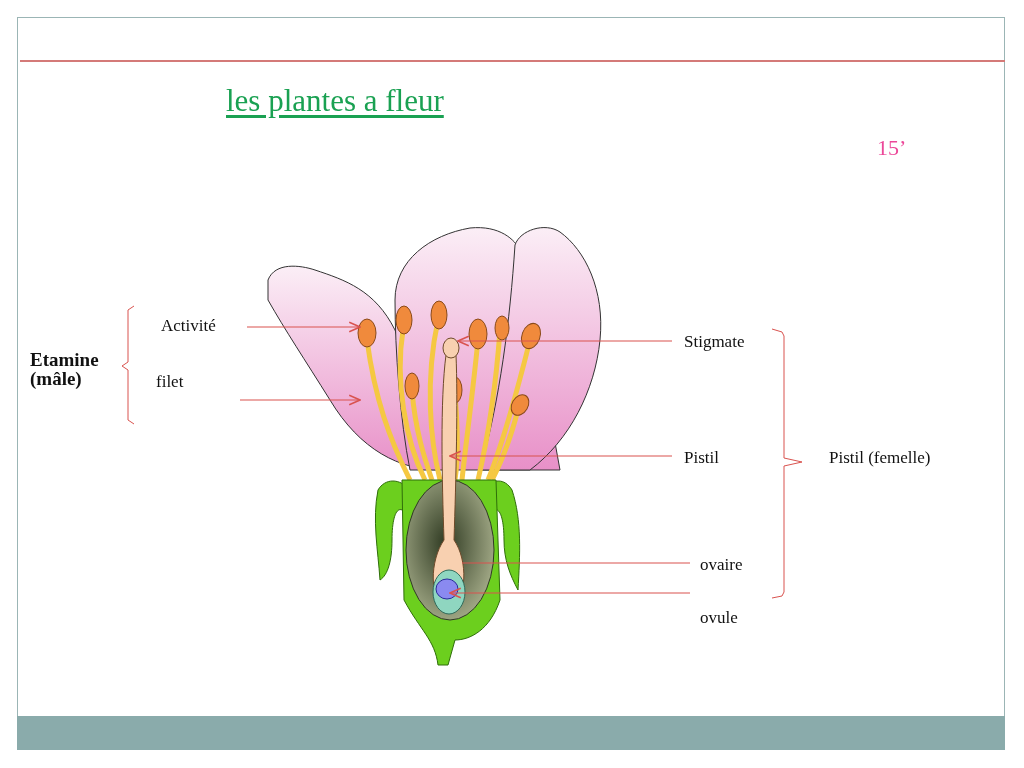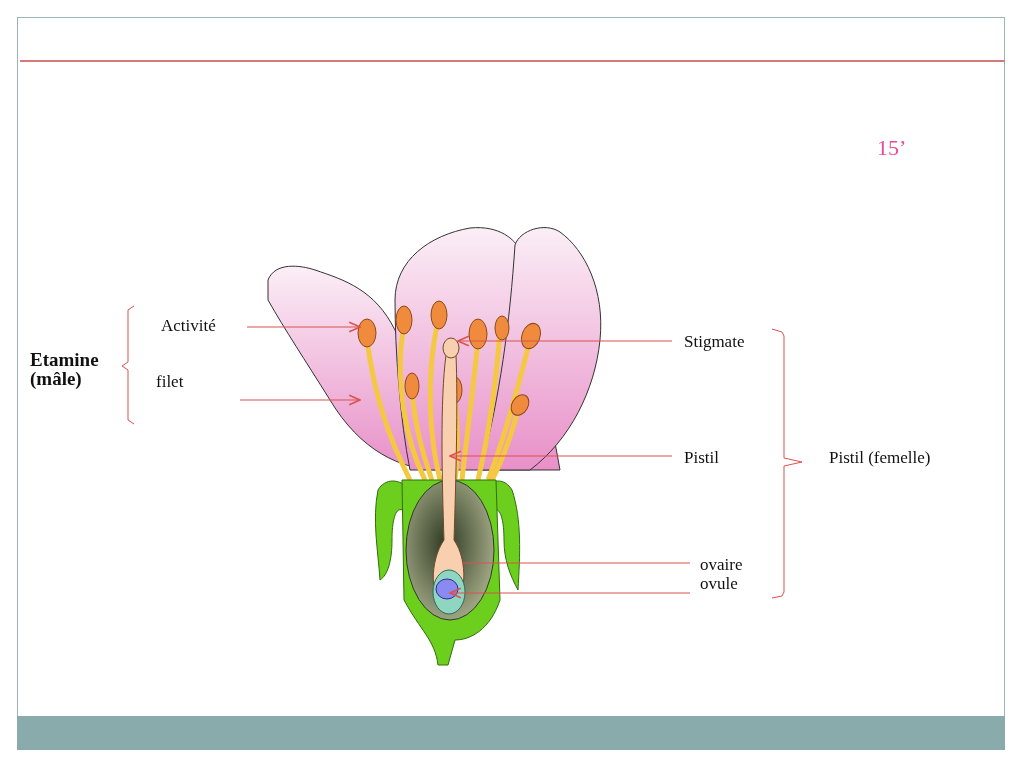--- a/index.html
+++ b/index.html
@@ -37,20 +37,21 @@
   svg.diagram { position: absolute; left: 0; top: 0; }
 </style>
 </head>
 <body>
 
 <div class="slide-frame"></div>
 <div class="top-rule"></div>
 <div class="footer-bar"></div>
 
 <div class="title">
+  <div>les plantes a fleur</div>
 </div>
 <div class="duration">15’</div>
 
 <svg class="diagram" width="1024" height="768" viewBox="0 0 1024 768">
   <defs>
     <linearGradient id="petalG" x1="0" y1="0" x2="0" y2="1">
       <stop offset="0" stop-color="#fbeef6"></stop>
       <stop offset="1" stop-color="#e890c8"></stop>
     </linearGradient>
     <radialGradient id="ovaryG" cx="0.45" cy="0.45" r="0.6">
@@ -122,14 +123,14 @@
 <div class="label small" style="left:30px;top:350px;">
   <div>Etamine</div>
   <div>(mâle)</div>
 </div>
 <div class="label" style="left:161px;top:316px;">Activité</div>
 <div class="label" style="left:156px;top:372px;">filet</div>
 
 <div class="label" style="left:684px;top:332px;">Stigmate</div>
 <div class="label" style="left:684px;top:448px;">Pistil</div>
 <div class="label" style="left:700px;top:555px;text-align:center;">ovaire</div>
-<div class="label" style="left:700px;top:574px;text-align:center;">ovule</div>
+<div class="label" style="left:700px;top:608px;text-align:center;">ovule</div>
 <div class="label" style="left:829px;top:448px;">Pistil (femelle)</div>
 
 </body></html>

